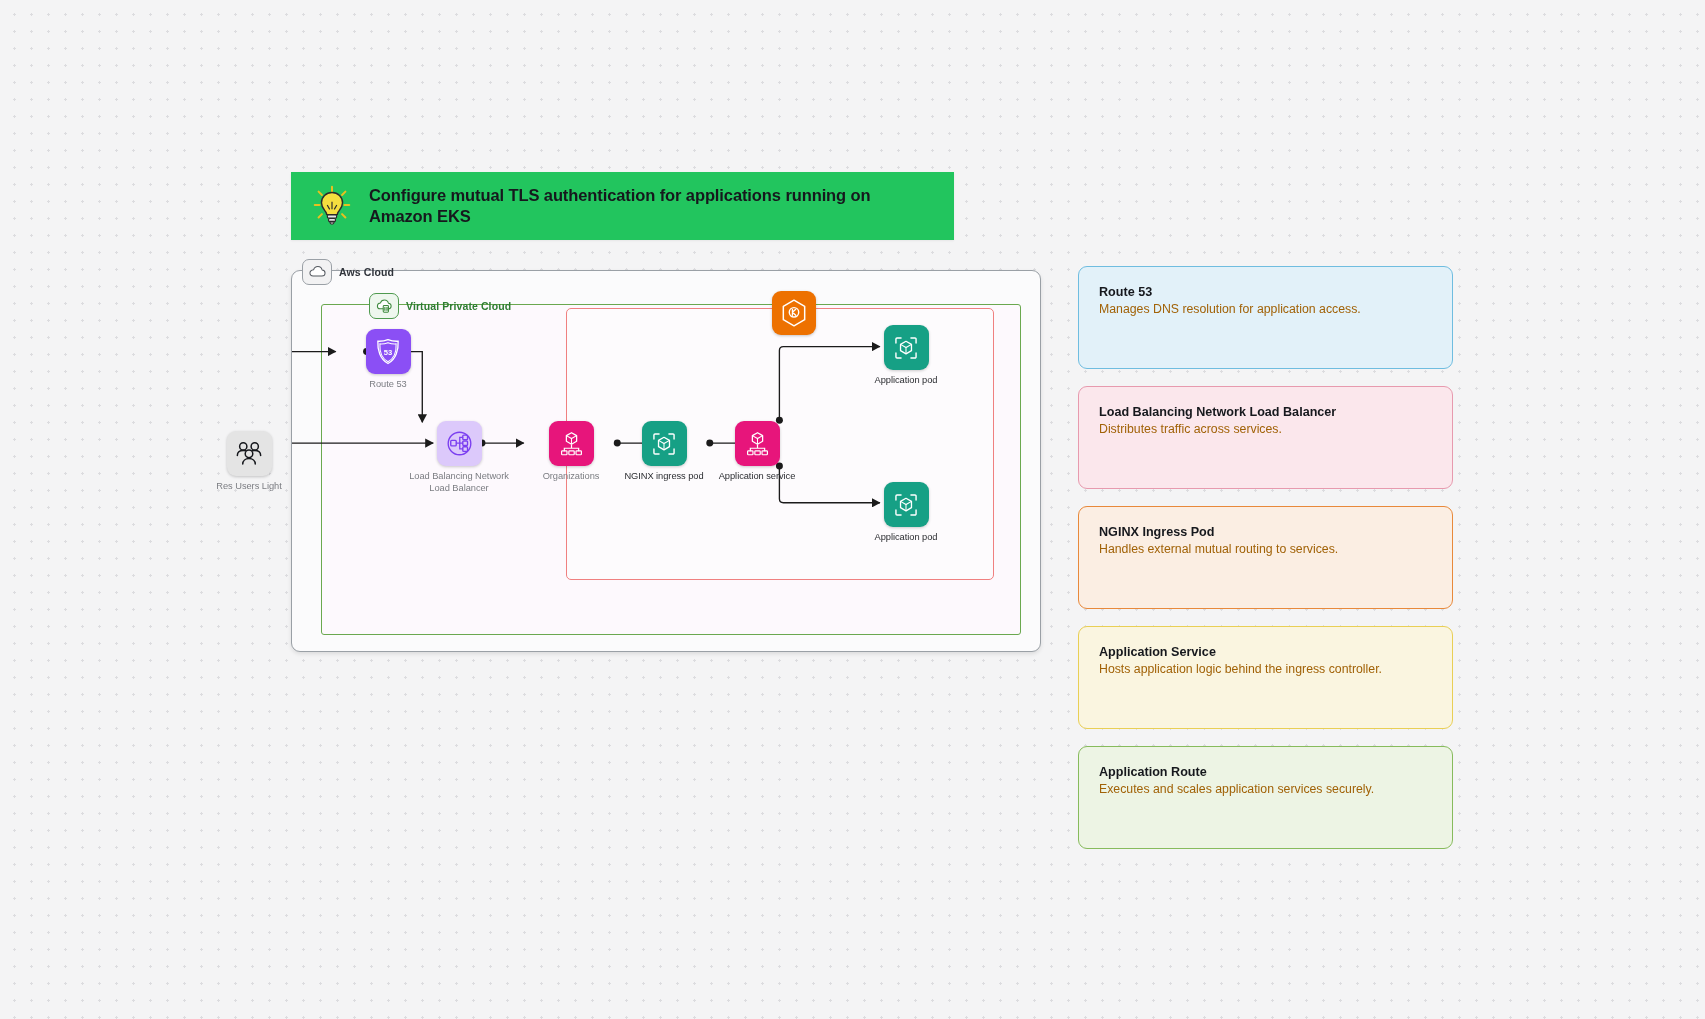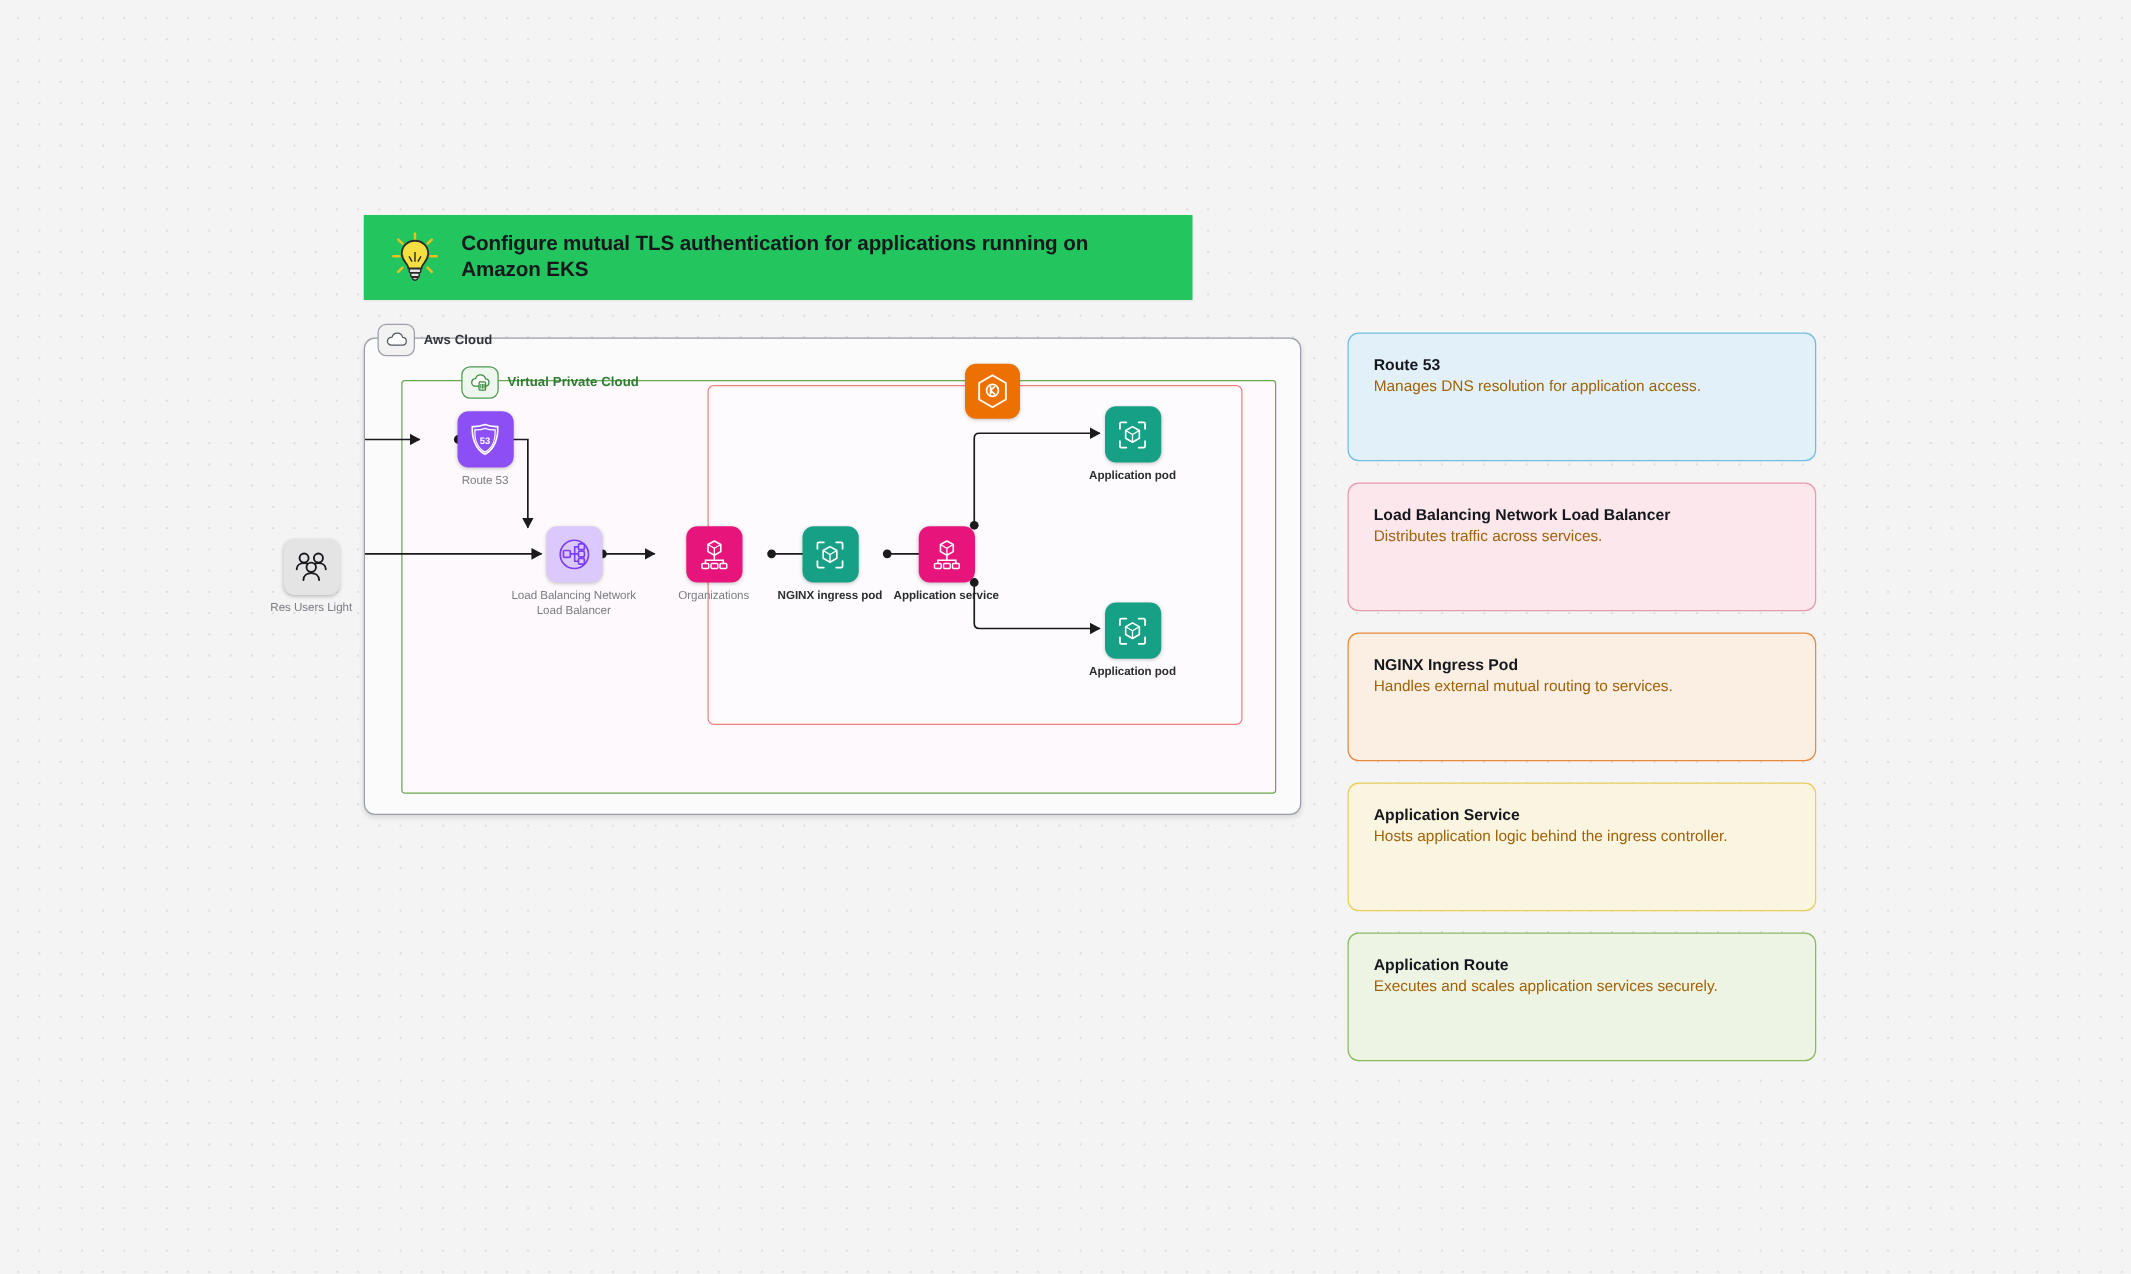--- a/index.html
+++ b/index.html
@@ -107,21 +107,21 @@
     border-radius: 9px;
     display: flex; align-items: center; justify-content: center;
     box-shadow: 0 1px 3px rgba(0,0,0,.20);
   }
   .node .caption {
     margin-top: 5px;
     font-size: 9.3px;
     line-height: 1.26;
     text-align: center;
     color: #2b2d31;
-    font-weight: bold;
+    font-weight: normal;
     letter-spacing: -0.05px;
   }
   .node .caption.muted { color: #7b7d82; font-weight: normal; }
 
   .t-users  { background: #e4e4e4; }
   .t-route  { background: #8b4ff5; }
   .t-nlb    { background: #dcc9fb; }
   .t-pink   { background: #e7157b; }
   .t-teal   { background: #16a085; }
 

